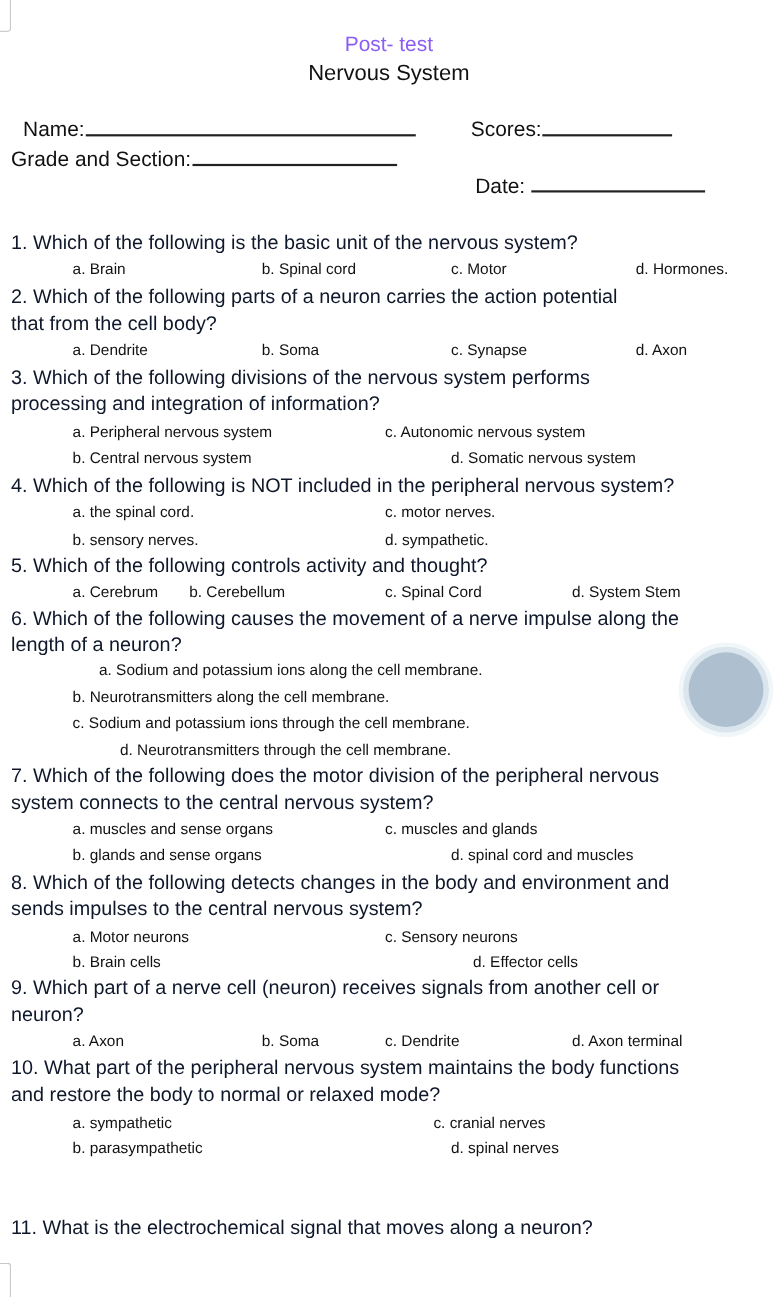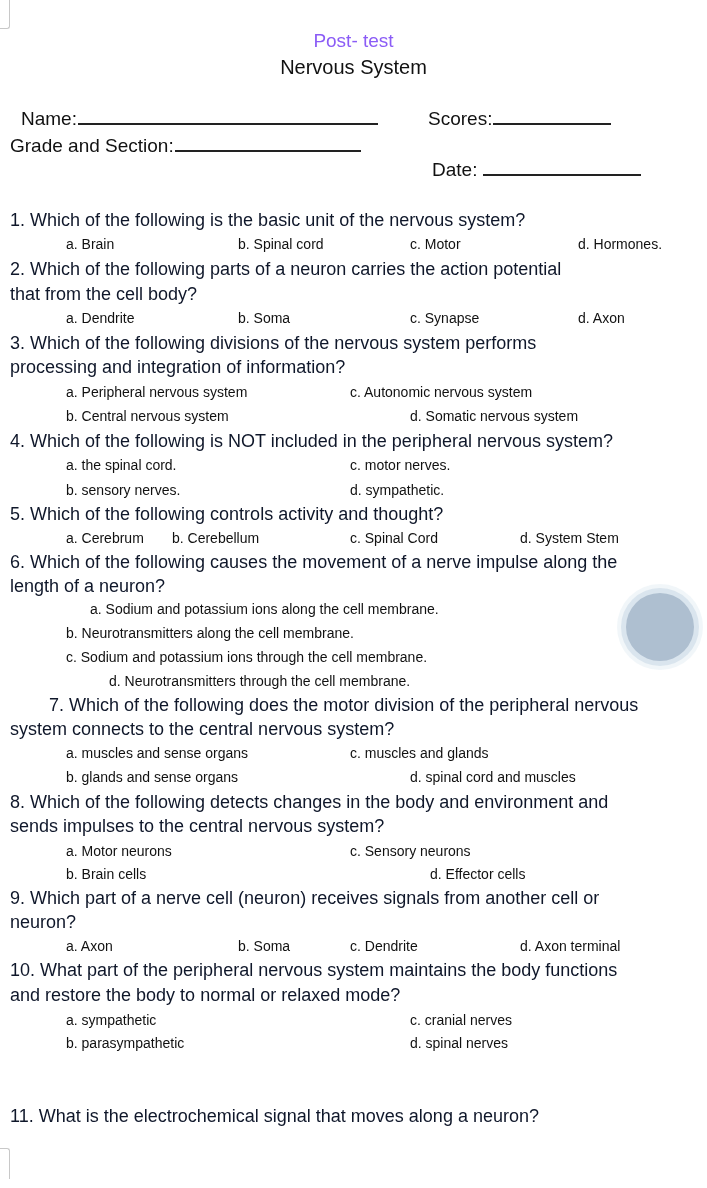--- a/index.html
+++ b/index.html
@@ -75,21 +75,21 @@
 
 <div class="q" style="top:551px;">6. Which of the following causes the movement of a nerve impulse along the</div>
 <div class="q" style="top:575px;">length of a neuron?</div>
 <div class="opt" style="left:66px; top:598px;margin-left:24px;">a. Sodium and potassium ions along the cell membrane.</div>
 <div class="opt" style="left:66px; top:622px;">b. Neurotransmitters along the cell membrane.</div>
 <div class="opt" style="left:66px; top:646px;">c. Sodium and potassium ions through the cell membrane.</div>
 <div class="opt" style="left:66px; top:670px;margin-left:43px;">d. Neurotransmitters through the cell membrane.</div>
 
 <div class="bubble"></div>
 
-<div class="q" style="top:694px;margin-left:39px;">7. Which of the following does the motor division of the peripheral nervous</div>
+<div class="q" style="top:694px;">7. Which of the following does the motor division of the peripheral nervous</div>
 <div class="q" style="top:718px;">system connects to the central nervous system?</div>
 <div class="opt" style="left:66px; top:742px;">a. muscles and sense organs</div>
 <div class="opt" style="left:350px; top:742px;">c. muscles and glands</div>
 <div class="opt" style="left:66px; top:766px;">b. glands and sense organs</div>
 <div class="opt" style="left:410px; top:766px;">d. spinal cord and muscles</div>
 
 <div class="q" style="top:791px;">8. Which of the following detects changes in the body and environment and</div>
 <div class="q" style="top:815px;">sends impulses to the central nervous system?</div>
 <div class="opt" style="left:66px; top:840px;">a. Motor neurons</div>
 <div class="opt" style="left:350px; top:840px;">c. Sensory neurons</div>
@@ -99,19 +99,19 @@
 <div class="q" style="top:887px;">9. Which part of a nerve cell (neuron) receives signals from another cell or</div>
 <div class="q" style="top:911px;">neuron?</div>
 <div class="opt" style="left:66px; top:935px;">a. Axon</div>
 <div class="opt" style="left:238px; top:935px;">b. Soma</div>
 <div class="opt" style="left:350px; top:935px;">c. Dendrite</div>
 <div class="opt" style="left:520px; top:935px;">d. Axon terminal</div>
 
 <div class="q" style="top:959px;">10. What part of the peripheral nervous system maintains the body functions</div>
 <div class="q" style="top:984px;">and restore the body to normal or relaxed mode?</div>
 <div class="opt" style="left:66px; top:1009px;">a. sympathetic</div>
-<div class="opt" style="left:410px; top:1009px;">c. cranial nerves</div>
+<div class="opt" style="left:394px; top:1009px;">c. cranial nerves</div>
 <div class="opt" style="left:66px; top:1032px;">b. parasympathetic</div>
 <div class="opt" style="left:410px; top:1032px;">d. spinal nerves</div>
 
 <div class="q" style="top:1105px;">11. What is the electrochemical signal that moves along a neuron?</div>
 
 <div class="corner-bottom"></div>
 
 </body></html>

